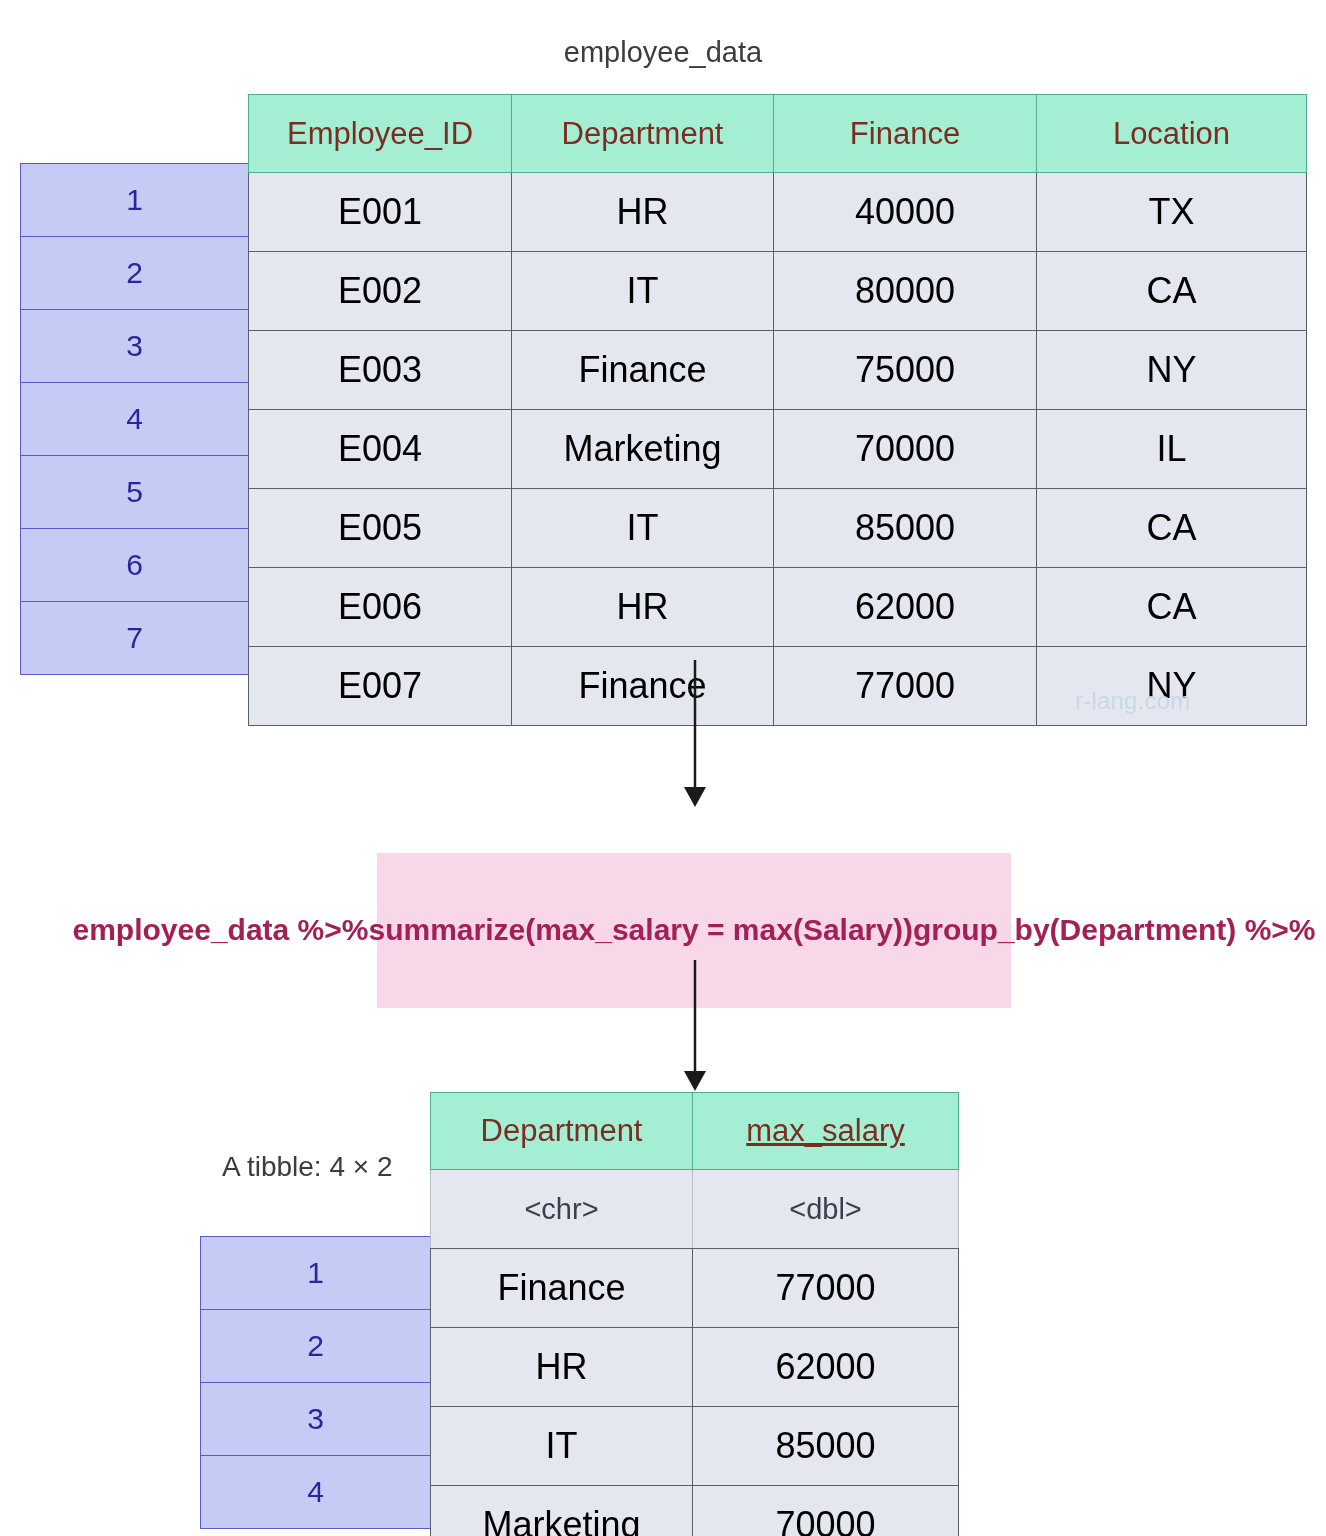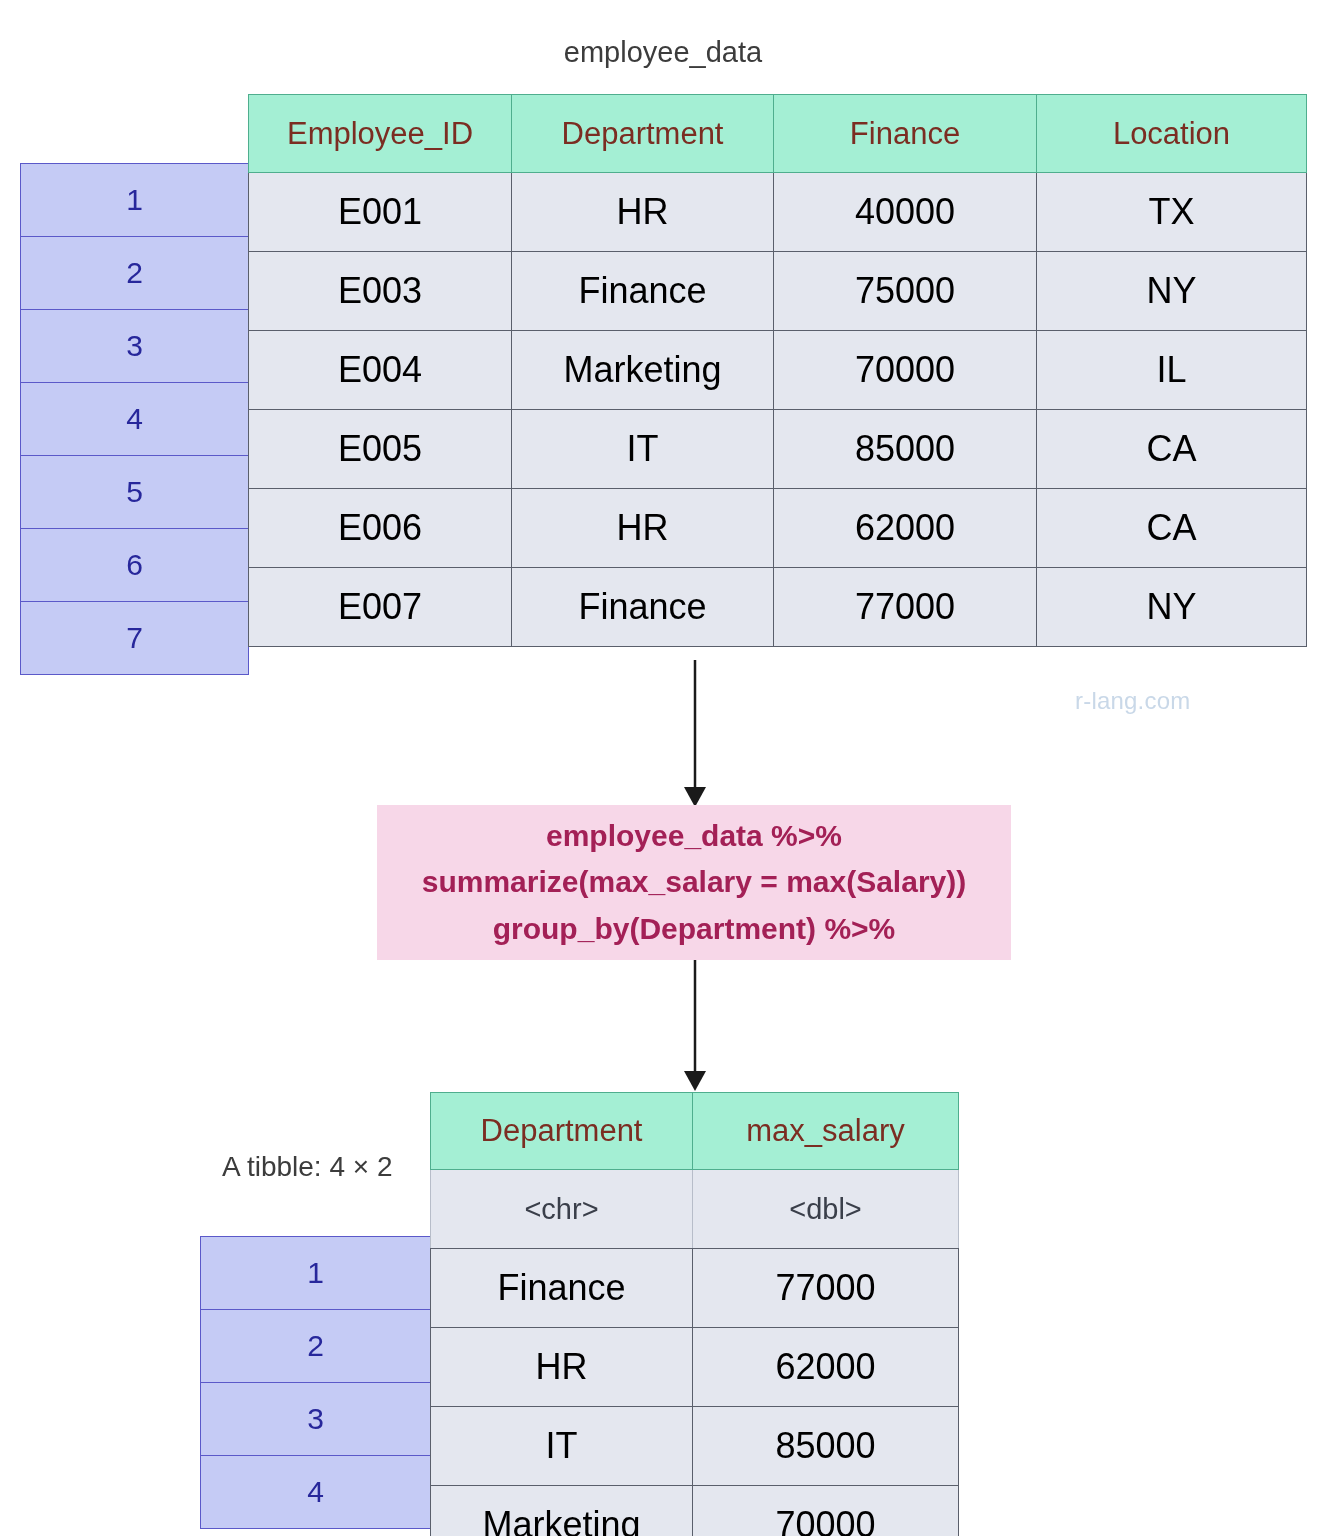--- a/index.html
+++ b/index.html
@@ -97,26 +97,25 @@
     top: 1151px;
     font-size: 28px;
     color: #3c3c3c;
     white-space: nowrap;
   }
 
   
   #code-box {
     position: absolute;
     left: 377px;
-    top: 805px;
+    top: 853px;
     width: 634px;
     height: 155px;
     background: #f7d7e8;
     display: flex;
-    flex-direction: column;
     align-items: center;
     justify-content: center;
   }
   #code-box .line {
     color: #a32056;
     font-size: 30px;
     font-weight: bold;
     line-height: 1.55;
     white-space: nowrap;
     text-align: center;
@@ -172,20 +171,26 @@
       </tr>
     </thead>
   <tbody id="src-body">
       <tr>
         <td class="cell" style="height: 70px;">E001</td>
         <td class="cell" style="height: 70px;">HR</td>
         <td class="cell" style="height: 70px;">40000</td>
         <td class="cell" style="height: 70px;">TX</td>
       </tr>
       <tr>
+        <td class="cell" style="height: 70px;">E002</td>
+        <td class="cell" style="height: 70px;">IT</td>
+        <td class="cell" style="height: 70px;">80000</td>
+        <td class="cell" style="height: 70px;">CA</td>
+      </tr>
+      <tr>
         <td class="cell" style="height: 70px; margin-top: 31px;">E003</td>
         <td class="cell" style="height: 70px;">Finance</td>
         <td class="cell" style="height: 70px;">75000</td>
         <td class="cell" style="height: 70px;">NY</td>
       </tr>
       <tr>
         <td class="cell" style="height: 70px;">E004</td>
         <td class="cell" style="height: 70px;">Marketing</td>
         <td class="cell" style="height: 70px;">70000</td>
         <td class="cell" style="height: 70px;">IL</td>
@@ -249,21 +254,21 @@
 </table>
 
 <table class="tbl" id="res-table" style="left:430px; top:1092px; width:528px;">
   <colgroup>
       <col style="width:262px">
       <col style="width:266px">
     </colgroup>
   <thead>
     <tr id="res-head">
         <th class="hdr" style="height: 68px;">Department</th>
-        <th class="hdr" style="height: 68px;">max_salary</th>
+        <th class="hdr" style="height: 68px; text-decoration: underline;">max_salary</th>
       </tr>
     <tr id="res-types">
         <td class="type-cell" style="height: 70px;">&lt;chr&gt;</td>
         <td class="type-cell" style="height: 70px;">&lt;dbl&gt;</td>
       </tr>
   </thead>
   <tbody id="res-body">
       <tr>
         <td class="cell" style="height: 70px;">Finance</td>
         <td class="cell" style="height: 70px;">77000</td>

